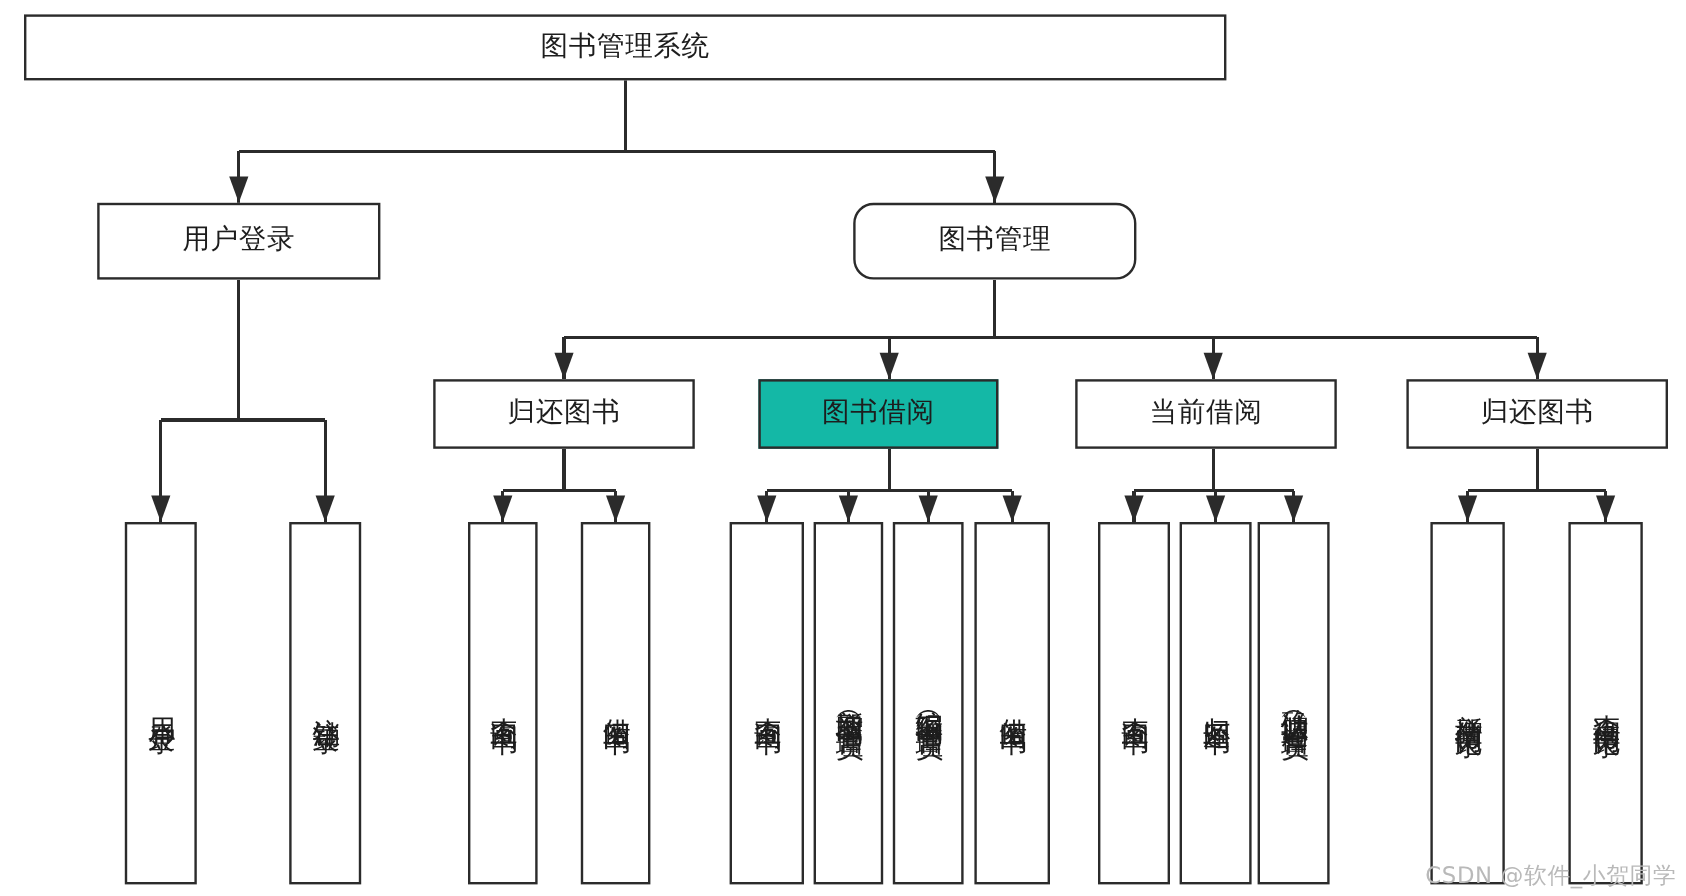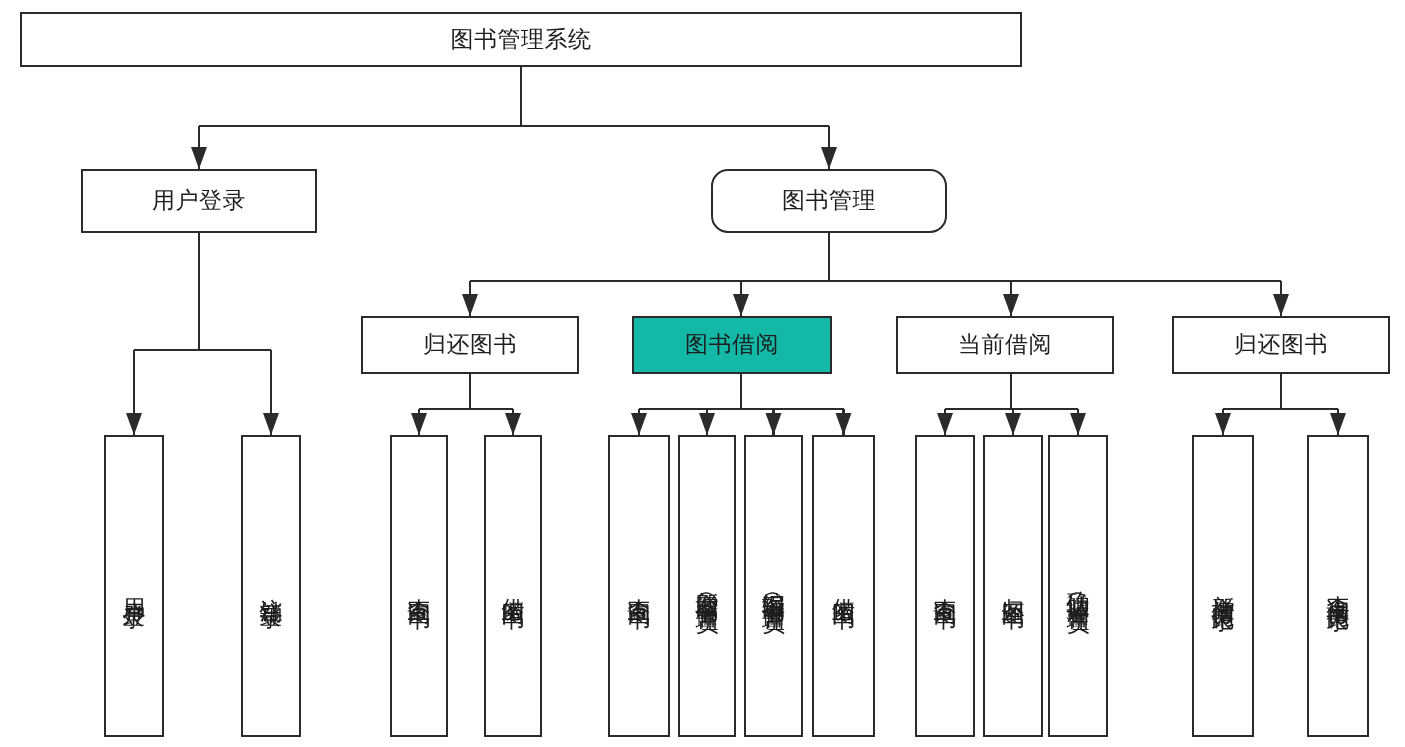--- a/index.html
+++ b/index.html
@@ -191,13 +191,14 @@
         <span class="node-label">确认归还（管理员）</span>
       </div>
       <div class="node vert" style="left: 1192px; top: 435px; width: 62px; height: 302px; border-color: rgb(43, 43, 43); background: rgb(255, 255, 255); color: rgb(29, 29, 29);">
         <span class="node-label">新增借阅记录</span>
       </div>
       <div class="node vert" style="left: 1307px; top: 435px; width: 62px; height: 302px; border-color: rgb(43, 43, 43); background: rgb(255, 255, 255); color: rgb(29, 29, 29);">
         <span class="node-label">查询借阅记录</span>
       </div>
     </div>
 
+  <div id="watermark">CSDN @软件_小贺同学</div>
 </div>
 
 </body></html>

